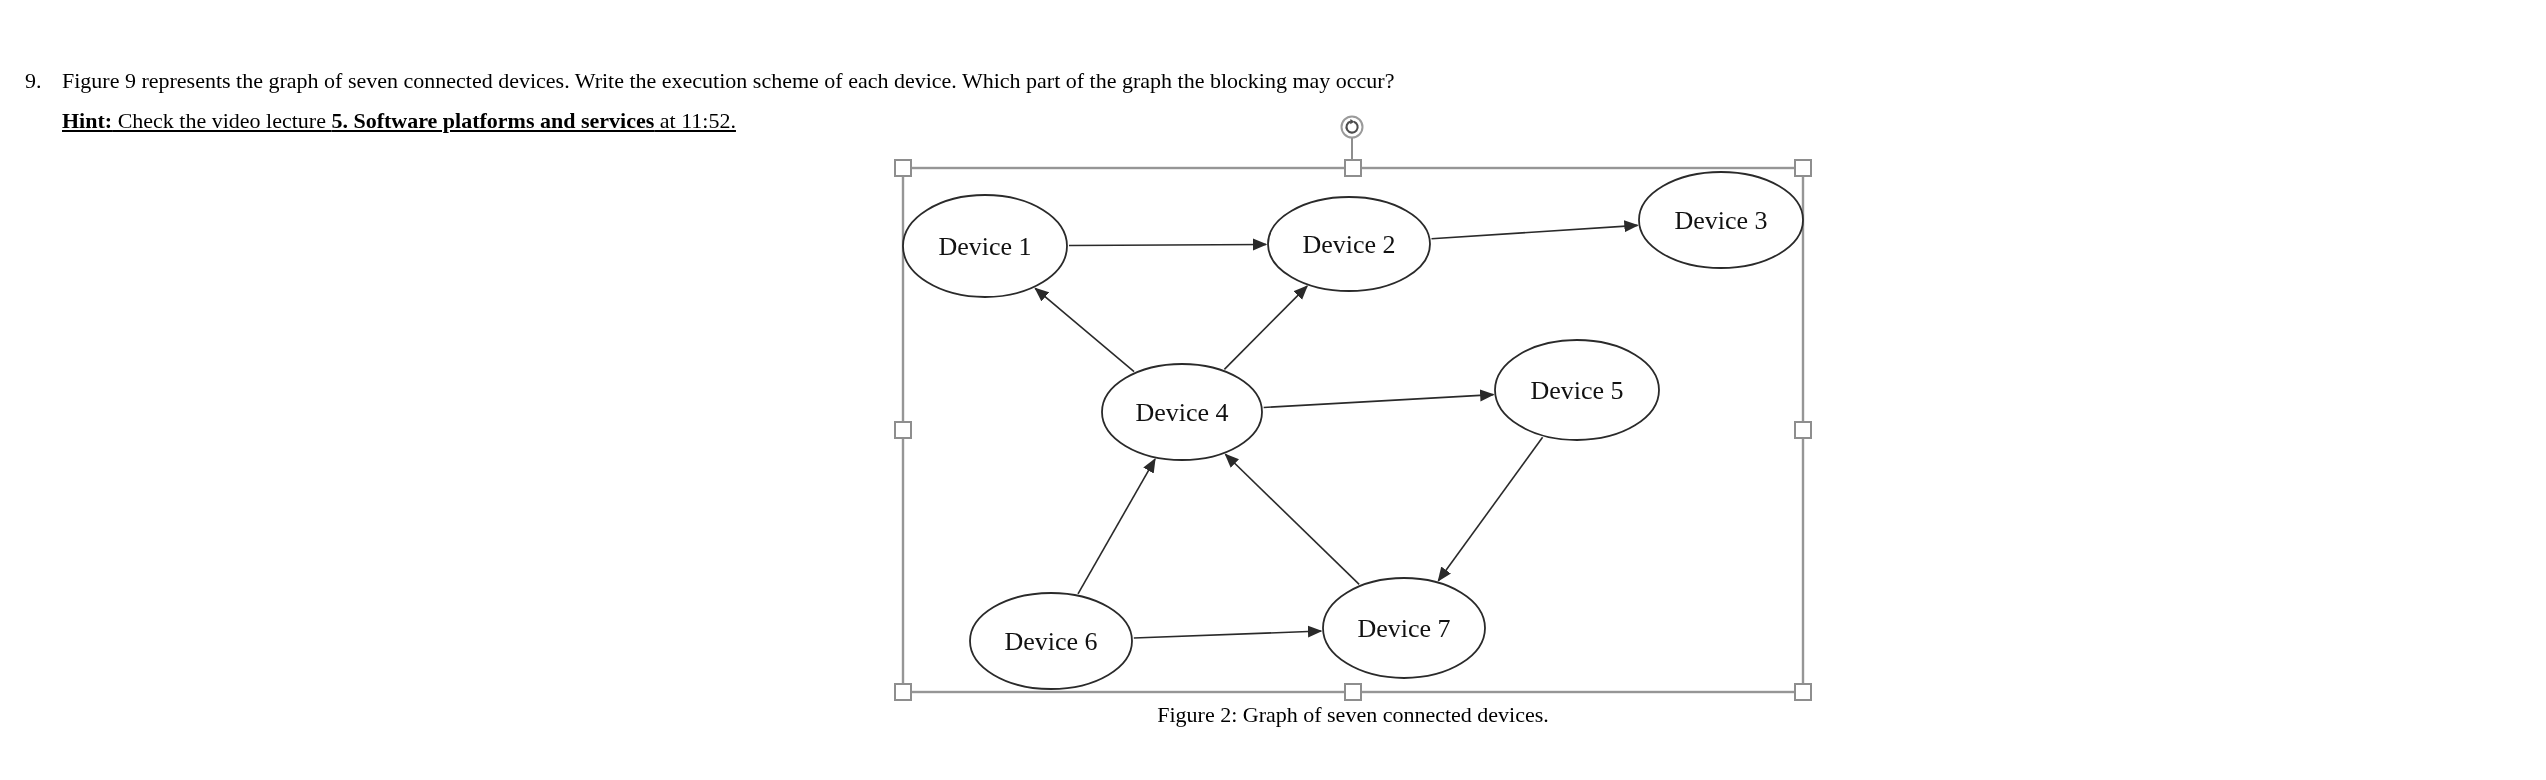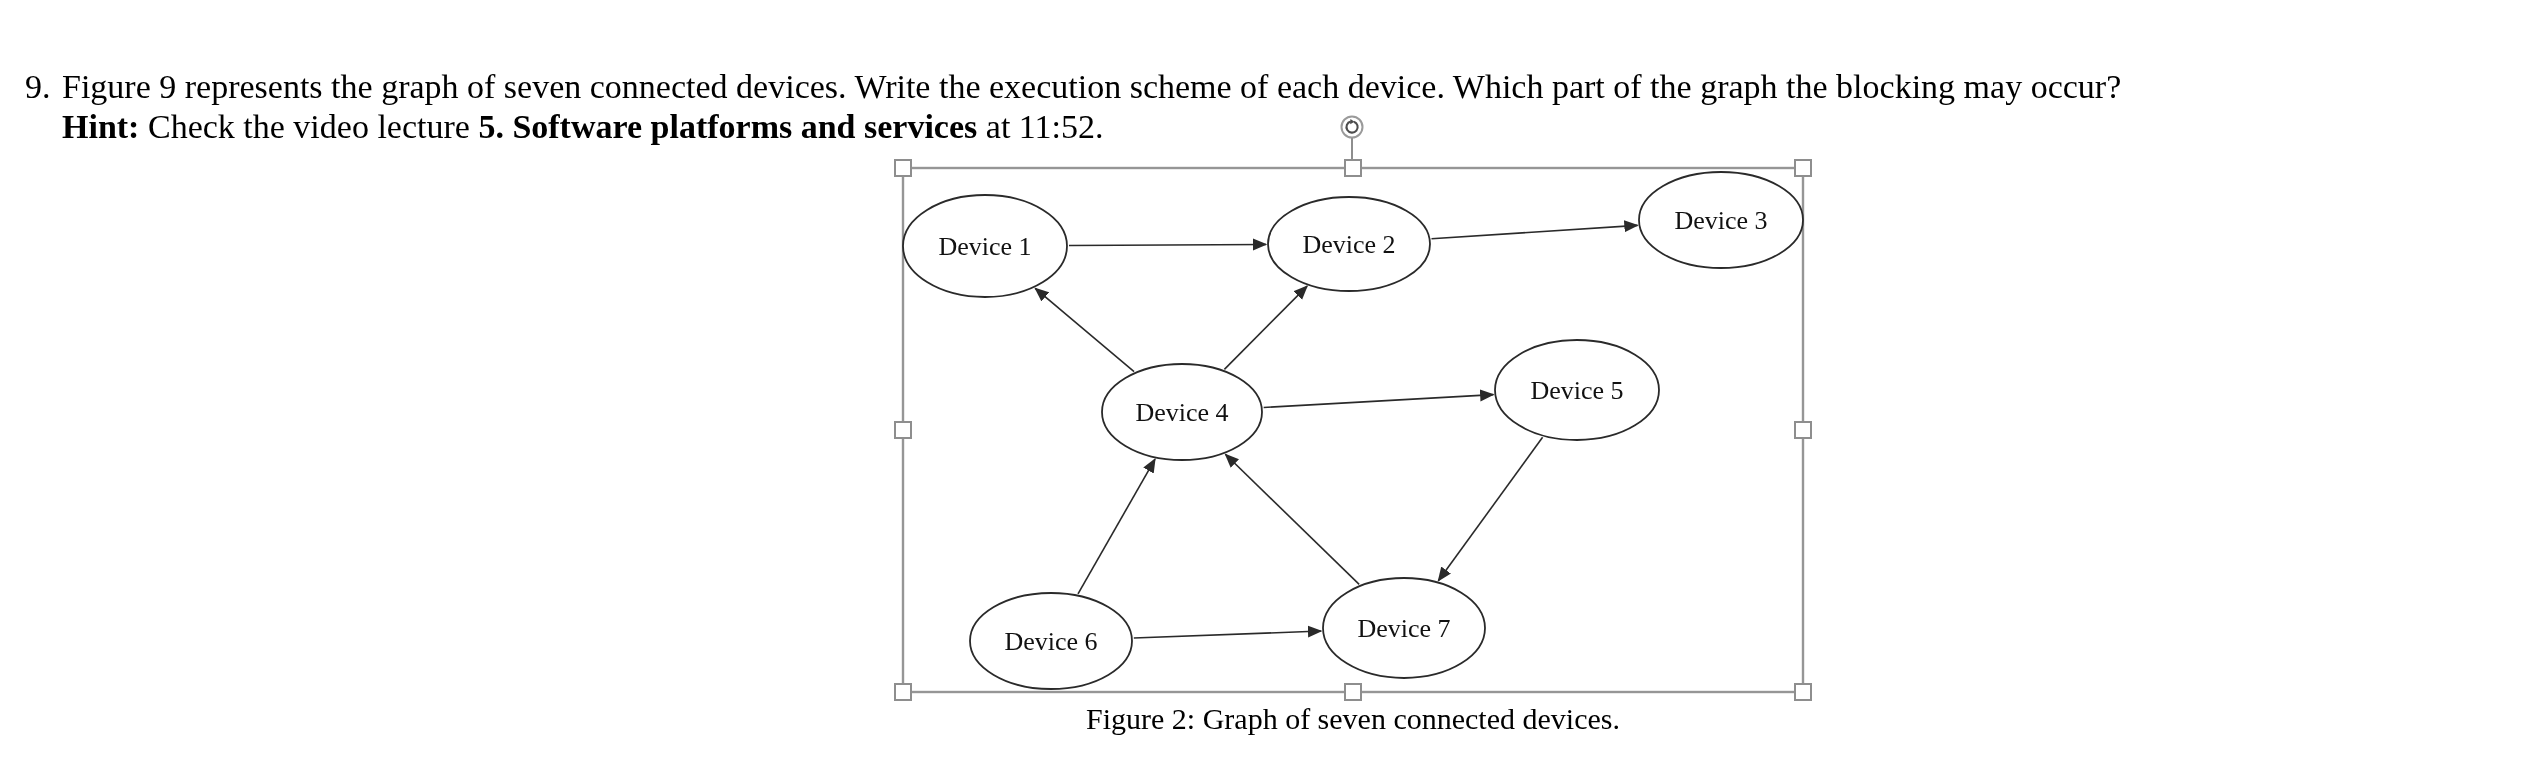--- a/index.html
+++ b/index.html
@@ -1,29 +1,29 @@
 <!DOCTYPE html>
 <html><head>
 <meta charset="utf-8">
 <style>
   html,body{margin:0;padding:0;}
   body{
     width:2546px;height:780px;position:relative;background:#ffffff;
     font-family:"Liberation Serif","DejaVu Serif",serif;color:#000;
     overflow:hidden;
   }
-  .q-line{position:absolute;white-space:nowrap;font-size:34px;line-height:1;}
+  .q-line{position:absolute;white-space:nowrap;font-size:22px;line-height:1;text-decoration:underline;}
   #question-line{top:70px;left:0;}
   #question-number{position:absolute;left:25px;top:0;}
   #question-text{position:absolute;left:62px;top:0;}
   #hint-line{top:110px;left:62px;}
   .bold{font-weight:bold;}
   #figure-caption{
     position:absolute;left:903px;top:704px;width:900px;
-    text-align:center;font-size:30px;line-height:1;white-space:nowrap;
+    text-align:center;font-size:22px;line-height:1;white-space:nowrap;
   }
   #figure-canvas{position:absolute;left:0;top:0;}
 </style>
 </head>
 <body>
 
 <div class="q-line" id="question-line">
   <span id="question-number">9.</span>
   <span id="question-text">Figure 9 represents the graph of seven connected devices. Write the execution scheme of each device. Which part of the graph the blocking may occur?</span>
 </div>

